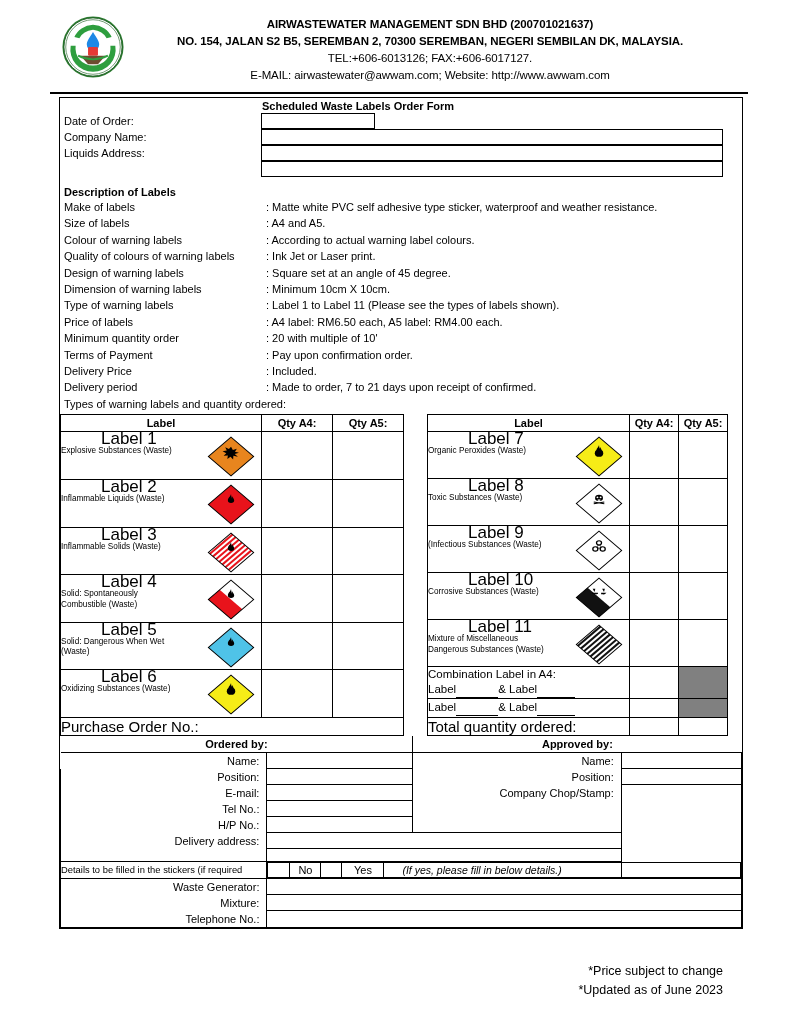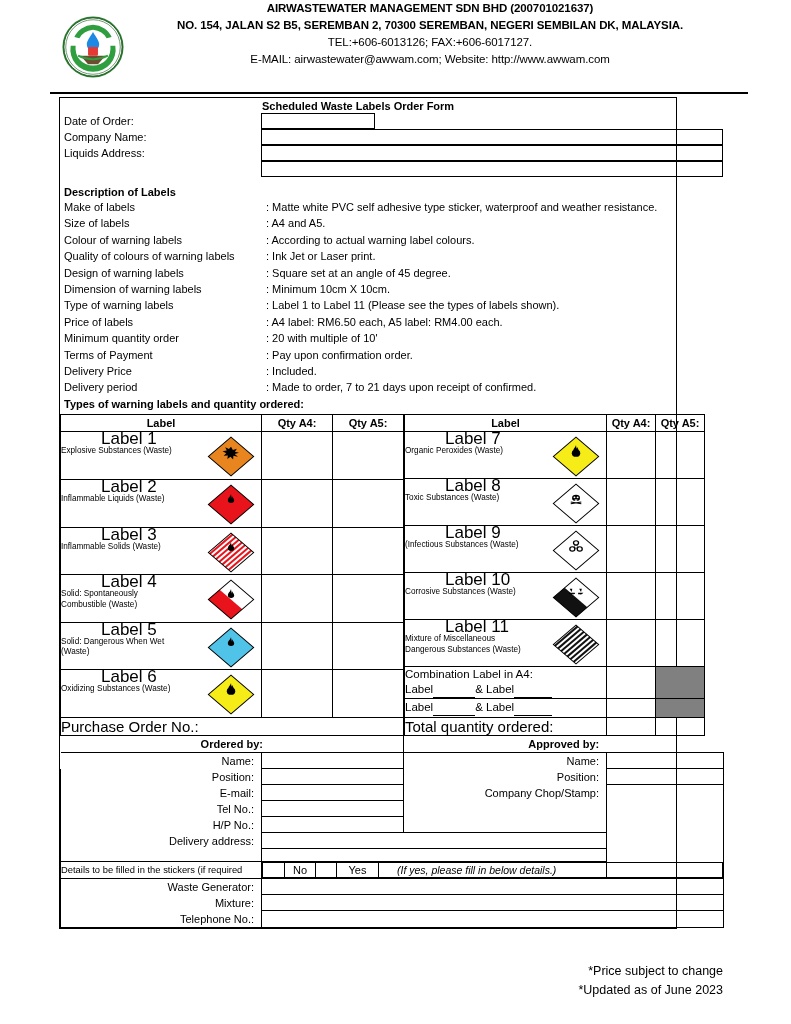--- a/index.html
+++ b/index.html
@@ -2,27 +2,27 @@
 <html><head>
 <meta charset="utf-8">
 <style>
   html,body{margin:0;padding:0;background:#fff;}
   body{width:791px;height:1024px;font-family:"Liberation Sans",sans-serif;color:#000;overflow:hidden;position:relative;}
   .page{position:relative;width:791px;height:1024px;}
 
   
   .hdr{position:absolute;left:0;top:0;width:791px;height:92px;}
   .logo{position:absolute;left:62px;top:16px;width:62px;height:62px;}
-  .hdr-text{position:absolute;left:130px;top:0;width:600px;text-align:center;}
+  .hdr-text{position:absolute;left:130px;top:16px;width:600px;text-align:center;}
   .hdr-line{font-size:11.5px;line-height:17px;letter-spacing:-0.1px;}
   .hdr-line.b{font-weight:bold;}
   .hdr-rule{position:absolute;left:50px;top:92px;width:698px;height:2px;background:#000;}
 
   
-  .frame{position:absolute;left:59px;top:97px;width:618px;border:1.4px solid #000;box-sizing:border-box;}
+  .frame{position:absolute;left:59px;top:97px;width:684px;border:1.4px solid #000;box-sizing:border-box;}
 
   .formtitle{font-size:11px;font-weight:bold;text-align:left;padding:2px 0 1px 202px;}
 
   
   .toprow{position:relative;height:16px;}
   .toplabel{position:absolute;left:4px;top:0;font-size:11px;line-height:16px;}
   .topbox{position:absolute;top:0;height:16px;border:1.2px solid #000;box-sizing:border-box;}
 
   .spacer{height:9px;}
   .desc-h{font-size:11px;font-weight:bold;padding:0 0 1px 4px;}
@@ -154,21 +154,21 @@
         <div class="drow">
           <span class="dkey">Delivery Price</span>
           <span class="dval">: Included.</span>
         </div>
         <div class="drow">
           <span class="dkey">Delivery period</span>
           <span class="dval">: Made to order, 7 to 21 days upon receipt of confirmed.</span>
         </div>
       </div>
 
-    <div class="pline" style="padding-bottom:2px;font-weight:bold;">Types of warning labels and quantity ordered:</div>
+    <div class="pline" style="padding-bottom:2px;">Types of warning labels and quantity ordered:</div>
 
     <div style="display:flex;width:100%;">
 
       <table class="lt" style="width:343px;">
         <colgroup>
             <col style="width:201px">
             <col style="width:71px">
             <col style="width:71px">
           </colgroup>
         <tbody>

